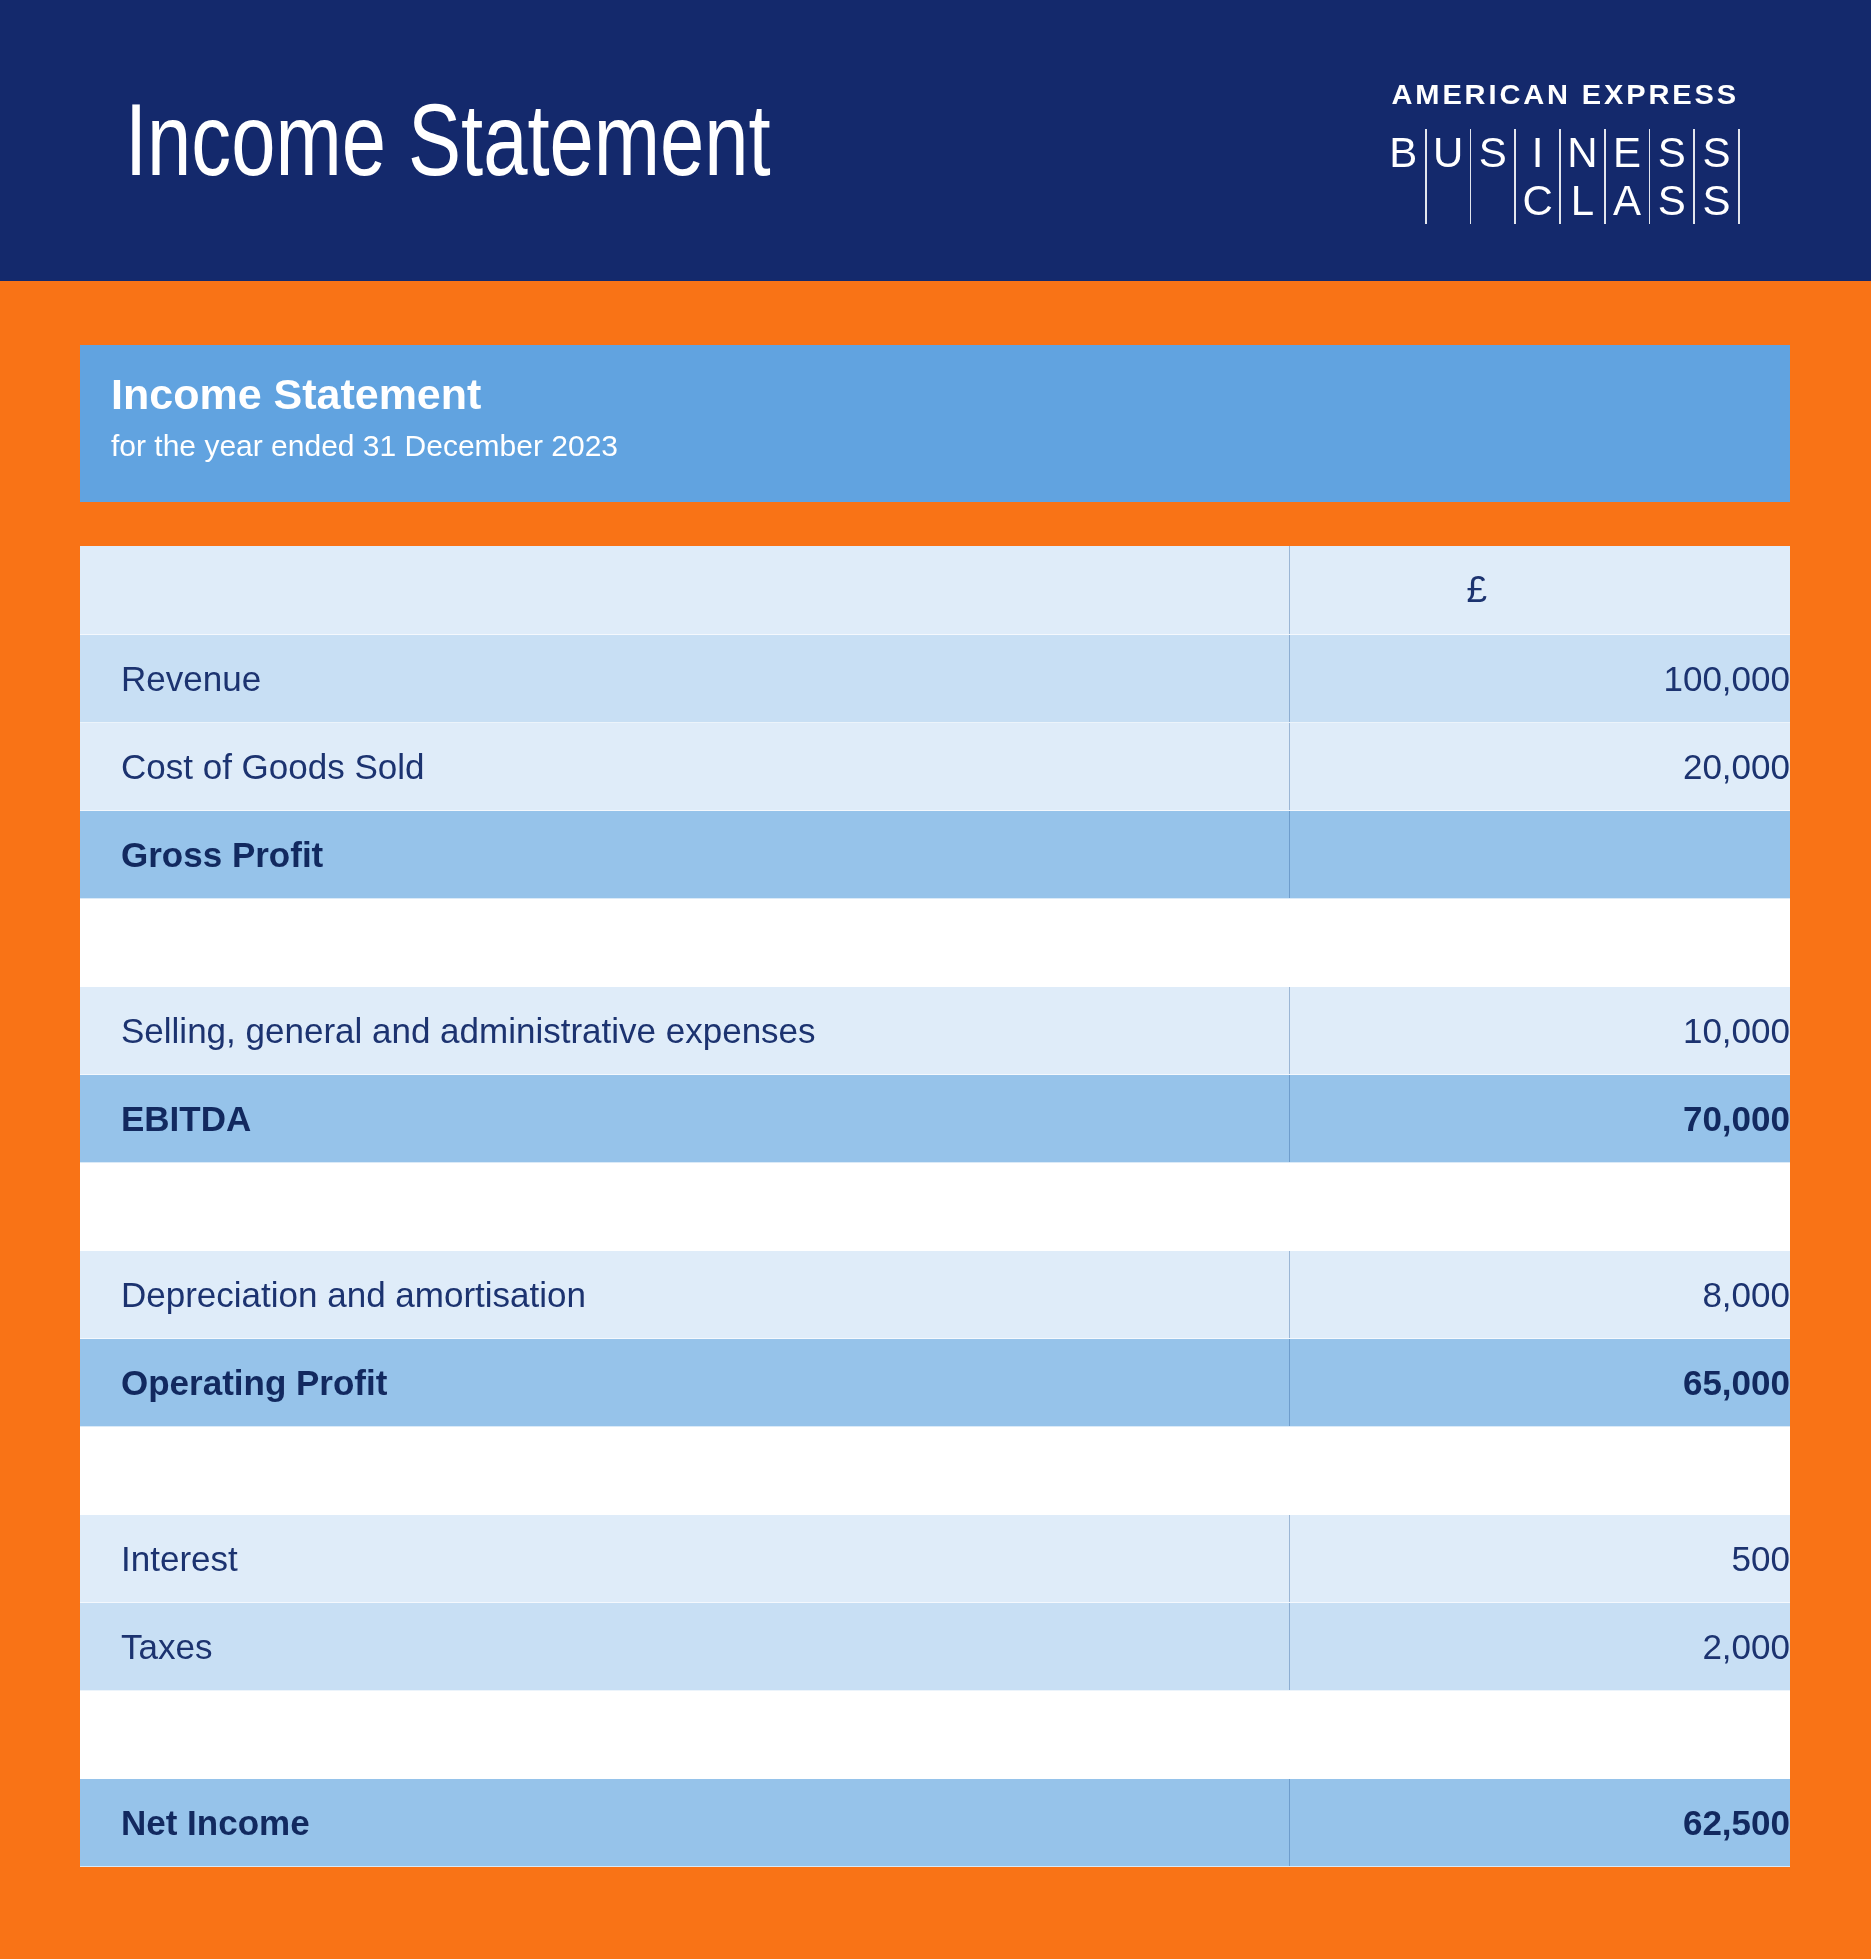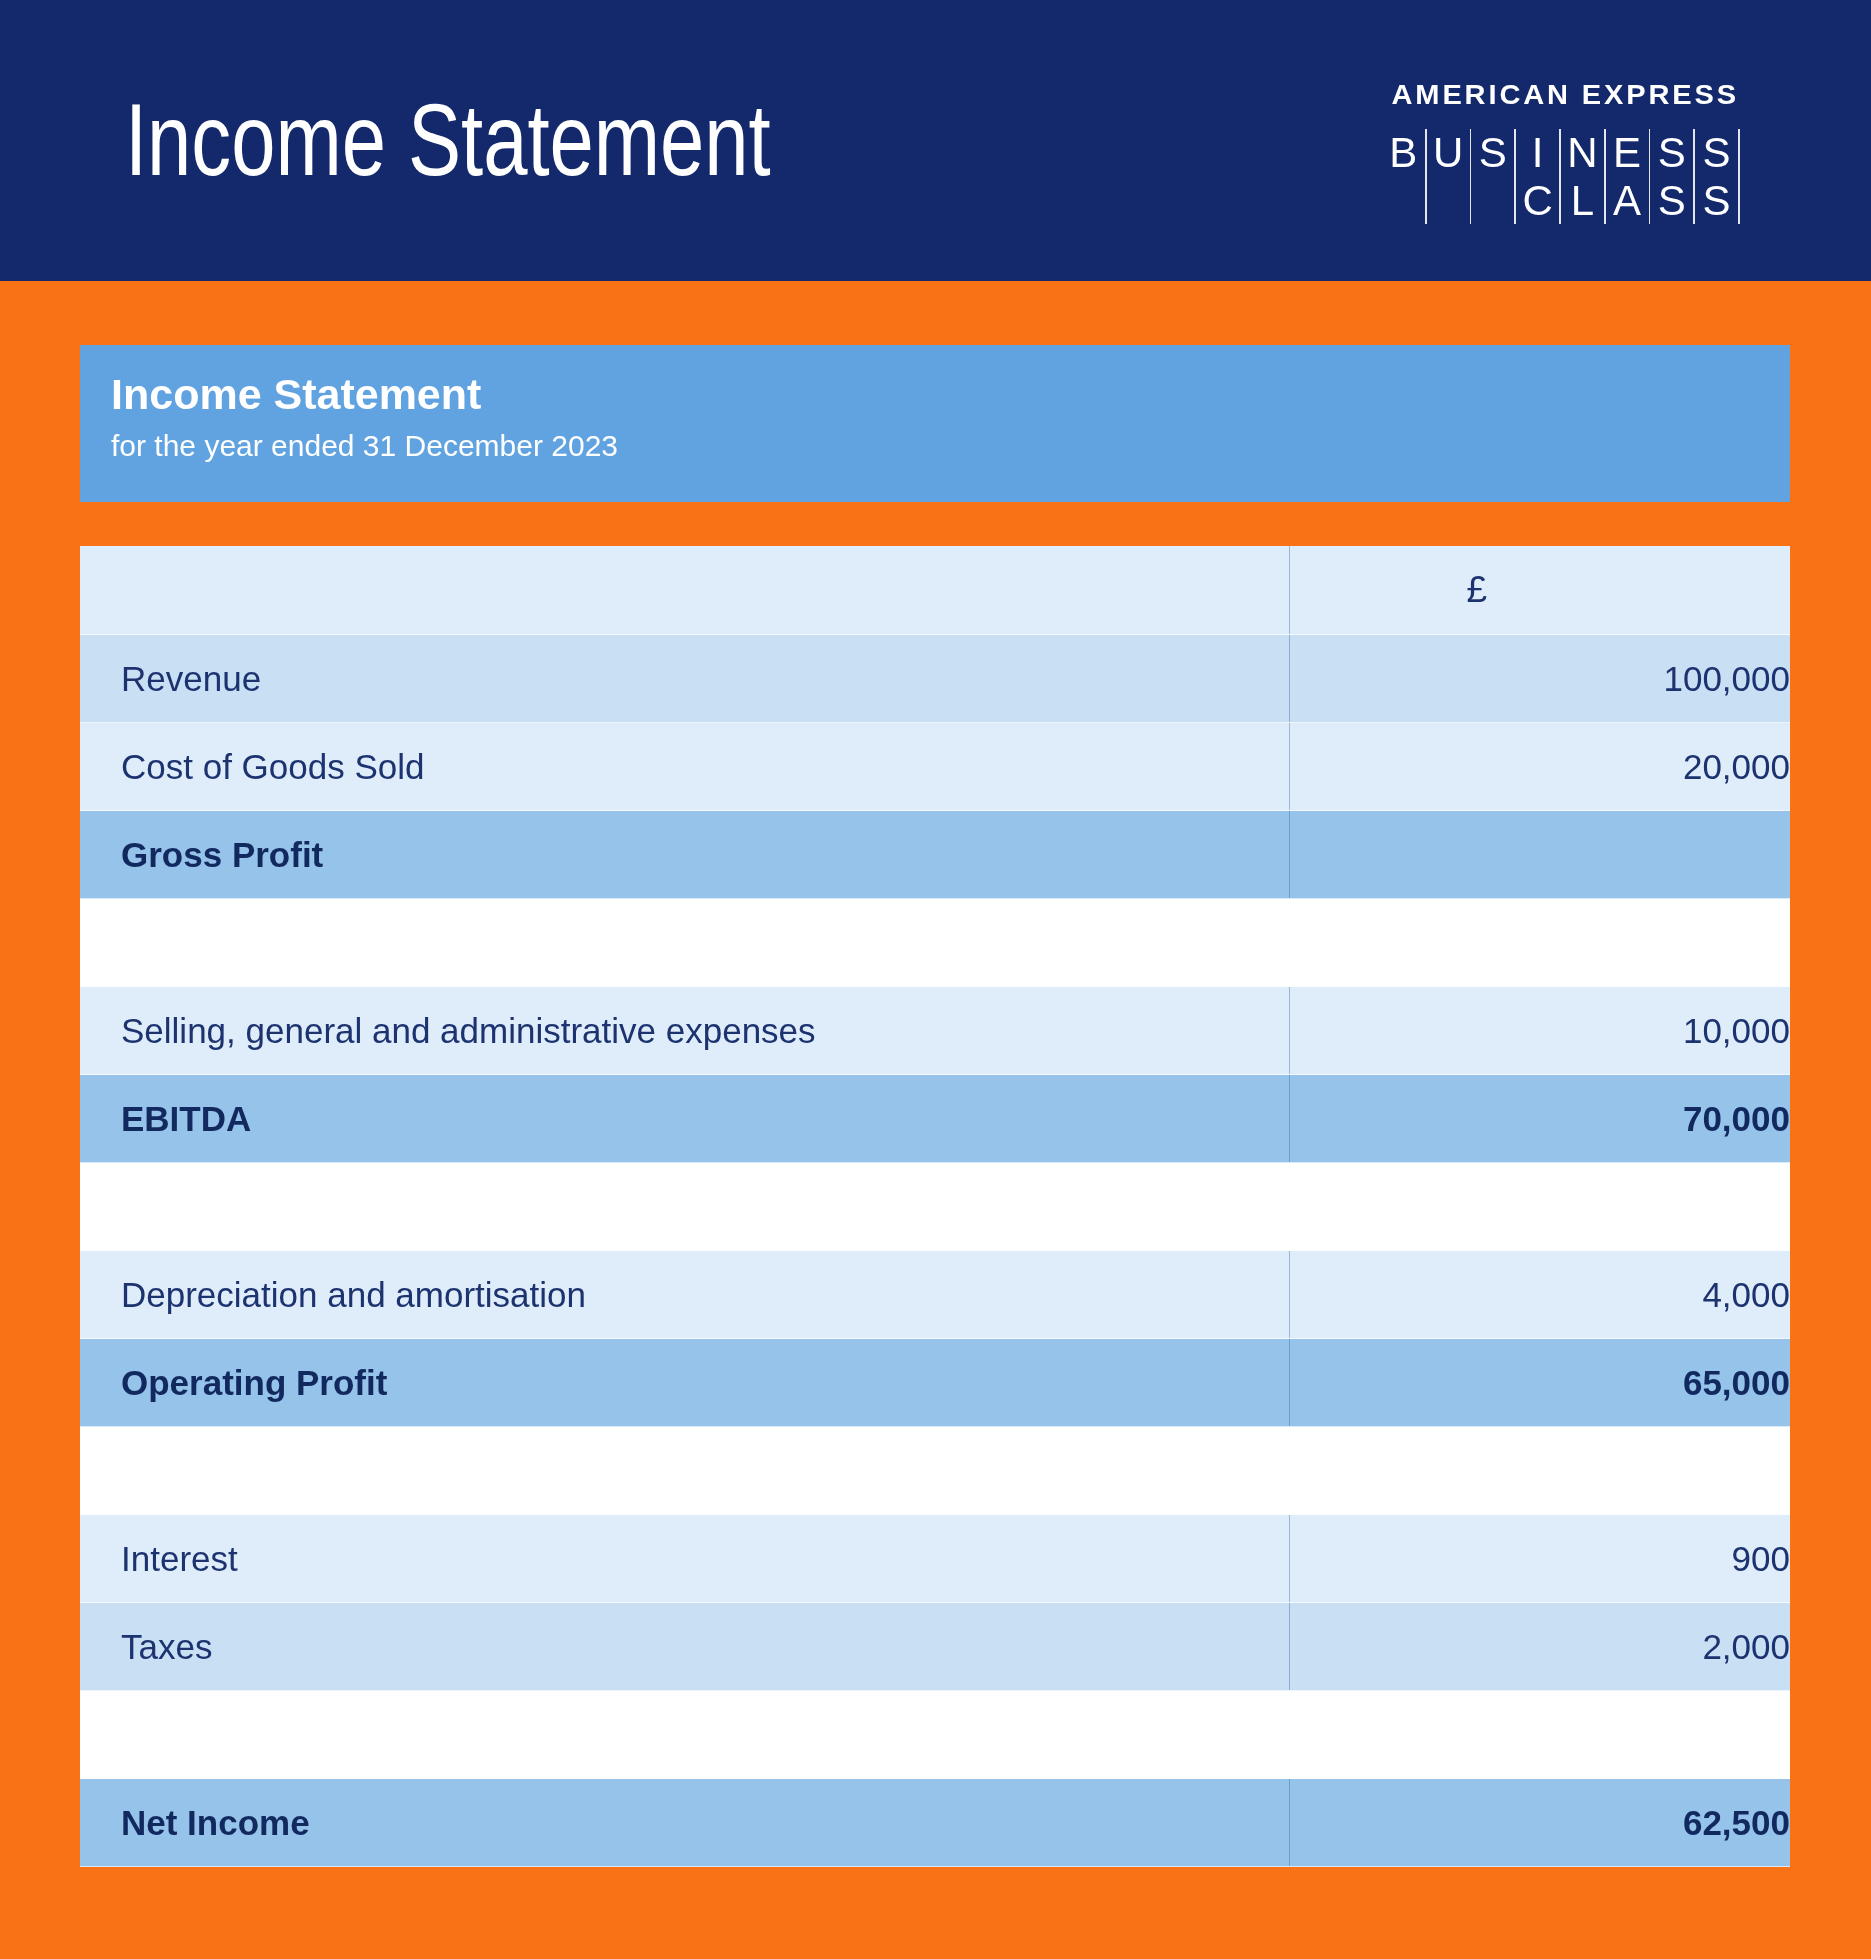--- a/index.html
+++ b/index.html
@@ -110,30 +110,30 @@
         <div class="c-label">Selling, general and administrative expenses</div>
         <div class="c-value">10,000</div>
       </div>
       <div class="t-row total">
         <div class="c-label">EBITDA</div>
         <div class="c-value">70,000</div>
       </div>
       <div class="t-row gap"></div>
       <div class="t-row lighter">
         <div class="c-label">Depreciation and amortisation</div>
-        <div class="c-value">4,000</div>
+        <div class="c-value">8,000</div>
       </div>
       <div class="t-row total">
         <div class="c-label">Operating Profit</div>
         <div class="c-value">65,000</div>
       </div>
       <div class="t-row gap"></div>
       <div class="t-row lighter">
         <div class="c-label">Interest</div>
-        <div class="c-value">900</div>
+        <div class="c-value">500</div>
       </div>
       <div class="t-row light">
         <div class="c-label">Taxes</div>
         <div class="c-value">2,000</div>
       </div>
       <div class="t-row gap"></div>
       <div class="t-row total">
         <div class="c-label">Net Income</div>
         <div class="c-value">62,500</div>
       </div>

